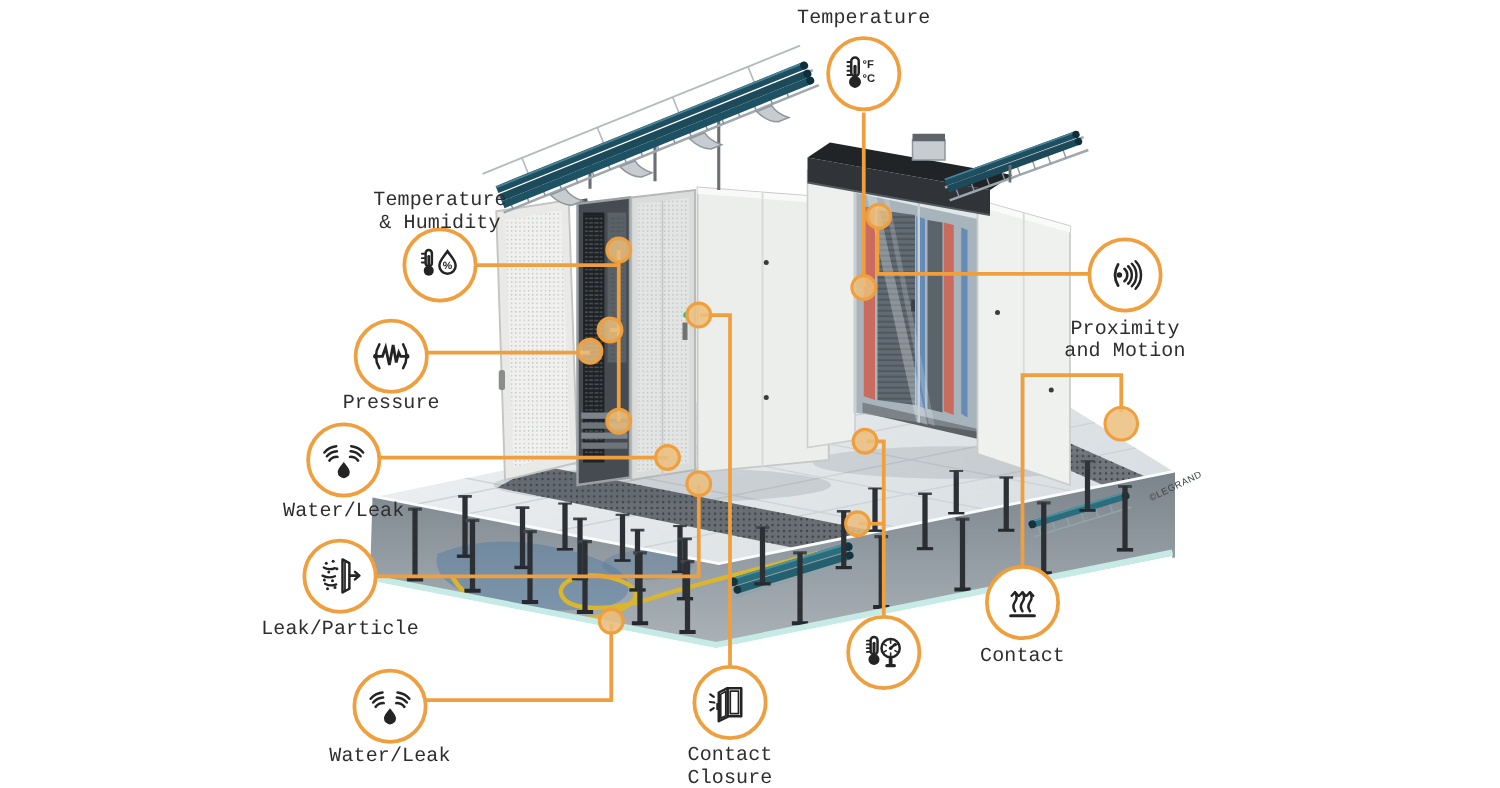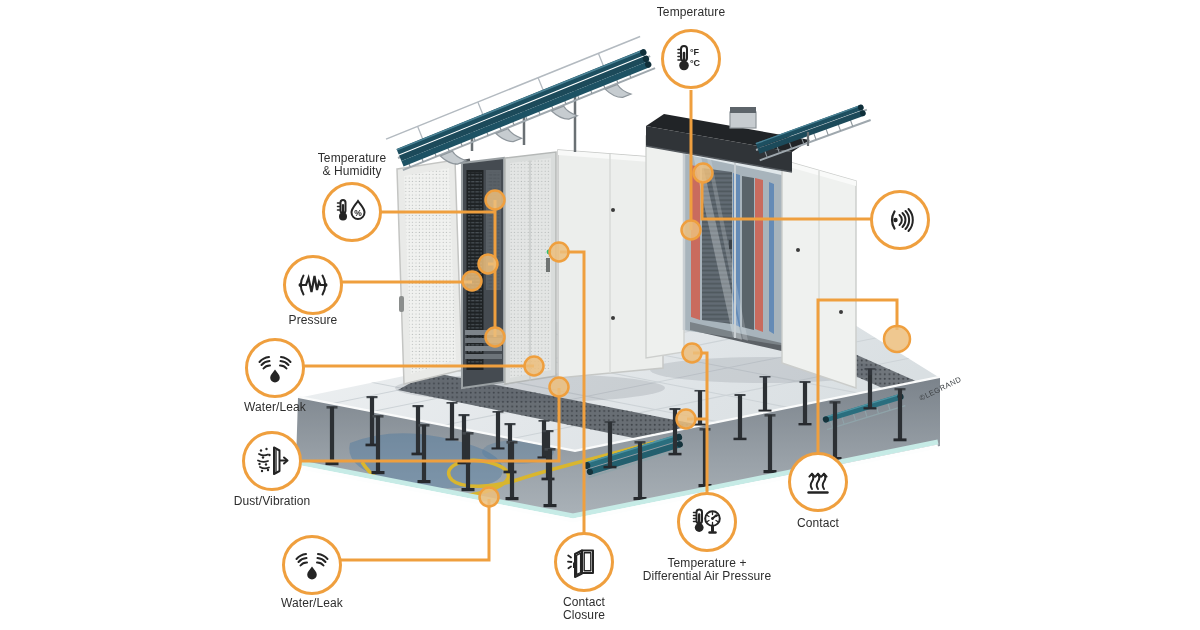--- a/index.html
+++ b/index.html
@@ -2,22 +2,22 @@
 <html><head>
 <meta charset="utf-8">
 <style>
   html,body{margin:0;padding:0;background:#fff;}
   #stage{position:relative;width:1200px;height:630px;background:#ffffff;overflow:hidden;
          font-family:"Liberation Sans","DejaVu Sans",sans-serif;}
   #scene{position:absolute;left:0;top:0;}
   .callout-circle{position:absolute;width:60px;height:60px;box-sizing:border-box;
       border:3.5px solid #EF9F3E;border-radius:50%;background:#fff;
       display:flex;align-items:center;justify-content:center;z-index:5;}
-  .callout-label{position:absolute;width:150px;text-align:center;font-size:12px;
-      line-height:1.12;color:#2e2e2e;white-space:pre-line;z-index:6;letter-spacing:.1px;}
+  .callout-label{position:absolute;width:150px;text-align:center;font-size:16px;
+      line-height:1.12;color:#2e2e2e;white-space:pre-line;z-index:6;letter-spacing:.1px;font-family:Liberation Mono, monospace;}
   .icon svg{display:block;}
 </style>
 </head>
 <body>
 
 <div id="stage">
 
 <svg id="scene" width="1200" height="630" viewBox="0 0 1200 630">
   <defs>
     <pattern id="mesh" width="3.4" height="3.4" patternUnits="userSpaceOnUse">
@@ -275,27 +275,27 @@
     <circle cx="703" cy="173" r="9.5"></circle>
     <circle cx="897" cy="339" r="13"></circle>
   </g>
 </svg>
 
 <div class="callout-label" style="left:616px;top:6px;">Temperature</div>
 <div class="callout-label" style="left:277px;top:152px;">Temperature
 &amp; Humidity</div>
 <div class="callout-label" style="left:238px;top:314px;">Pressure</div>
 <div class="callout-label" style="left:200px;top:401px;">Water/Leak</div>
-<div class="callout-label" style="left:197px;top:495px;">Dust/Vibration</div>
+<div class="callout-label" style="left:197px;top:495px;">Leak/Particle</div>
 <div class="callout-label" style="left:237px;top:597px;">Water/Leak</div>
 <div class="callout-label" style="left:509px;top:596px;">Contact
 Closure</div>
-<div class="callout-label" style="left:622px;top:557px;width:170px;">Temperature +
-Differential Air Pressure</div>
 <div class="callout-label" style="left:743px;top:517px;">Contact</div>
+<div class="callout-label" style="left:825px;top:255px;">Proximity
+and Motion</div>
 
 <div class="callout-circle icon" style="left:661px;top:29px;">
   <svg width="36" height="36" viewBox="0 0 36 36">
     <g fill="none" stroke="#242424" stroke-width="2" stroke-linecap="round">
       <rect x="8" y="5" width="6" height="15" rx="3"></rect>
       <path d="M5,8.5h2.5 M5,12h2.5 M5,15.5h2.5 M5,19h2.5" stroke-width="1.6"></path>
       <line x1="11" y1="12" x2="11" y2="21" stroke-width="2.6"></line>
     </g>
     <circle cx="11" cy="24.5" r="4.8" fill="#242424"></circle>
     <text x="17" y="13.5" font-size="9" font-weight="bold" fill="#242424" font-family="Liberation Sans, sans-serif">°F</text>

